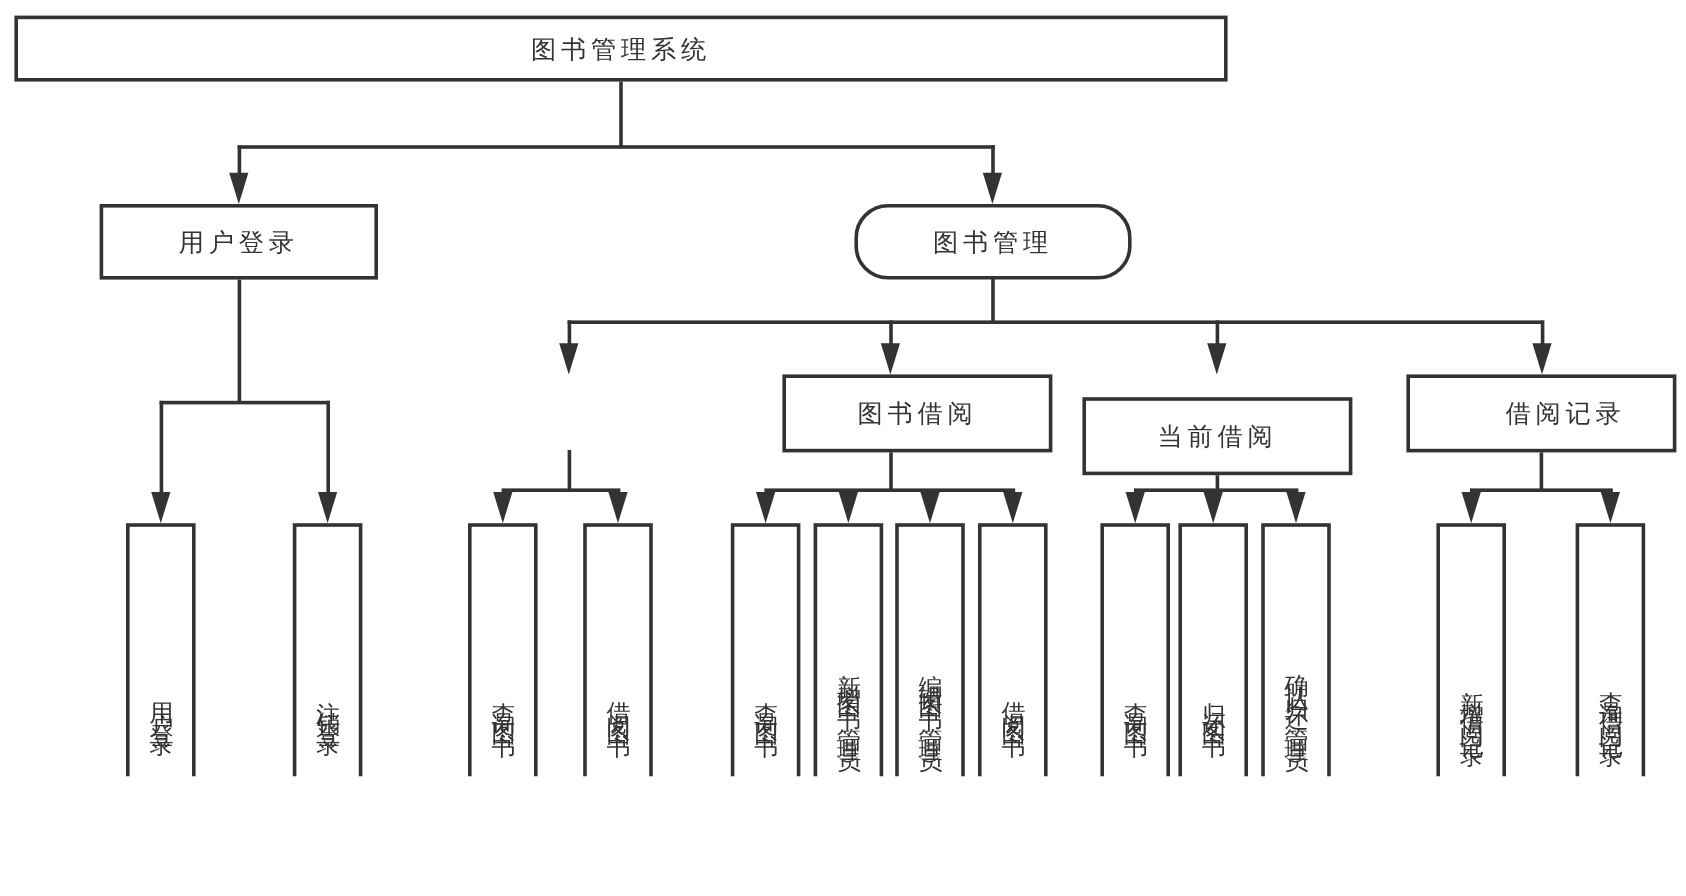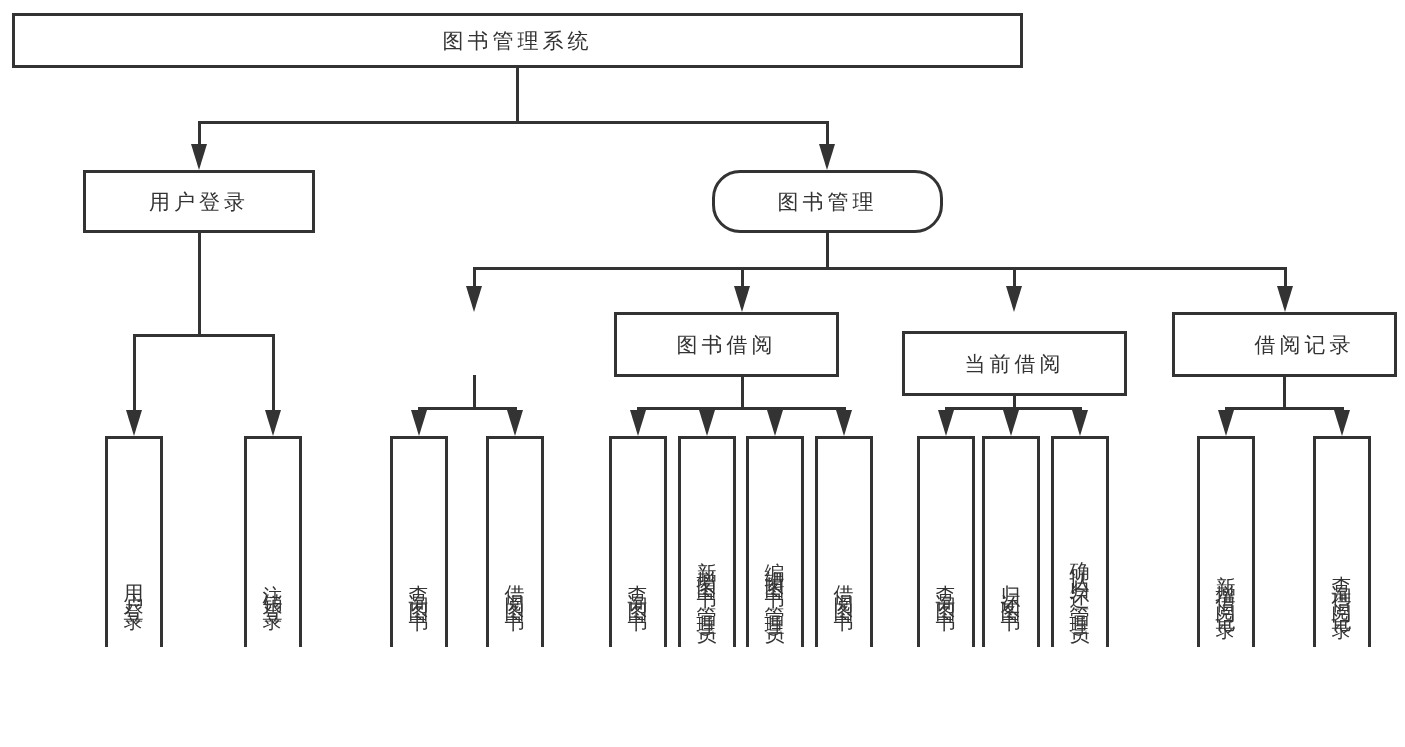--- a/index.html
+++ b/index.html
@@ -94,21 +94,21 @@
     <span>图书管理系统</span>
   </div>
 
   <div class="box" style="left:83px; top:170px; width:232px; height:63px;">
     <span>用户登录</span>
   </div>
   <div class="box" style="left:712px; top:170px; width:231px; height:63px;border-radius:28px;">
     <span>图书管理</span>
   </div>
 
-  <div class="box" style="left:614px; top:312px; width:225px; height:65px;">
+  <div class="box" style="left:652px; top:312px; width:225px; height:65px;">
     <span>图书借阅</span>
   </div>
   <div class="box" style="left:902px; top:312px; width:225px; height:65px;margin-top:19px;">
     <span>当前借阅</span>
   </div>
   <div class="box" style="left:1172px; top:312px; width:225px; height:65px;padding-left:40px;">
     <span>借阅记录</span>
   </div>
 
   <div class="box leaf" style="left:105px;">

